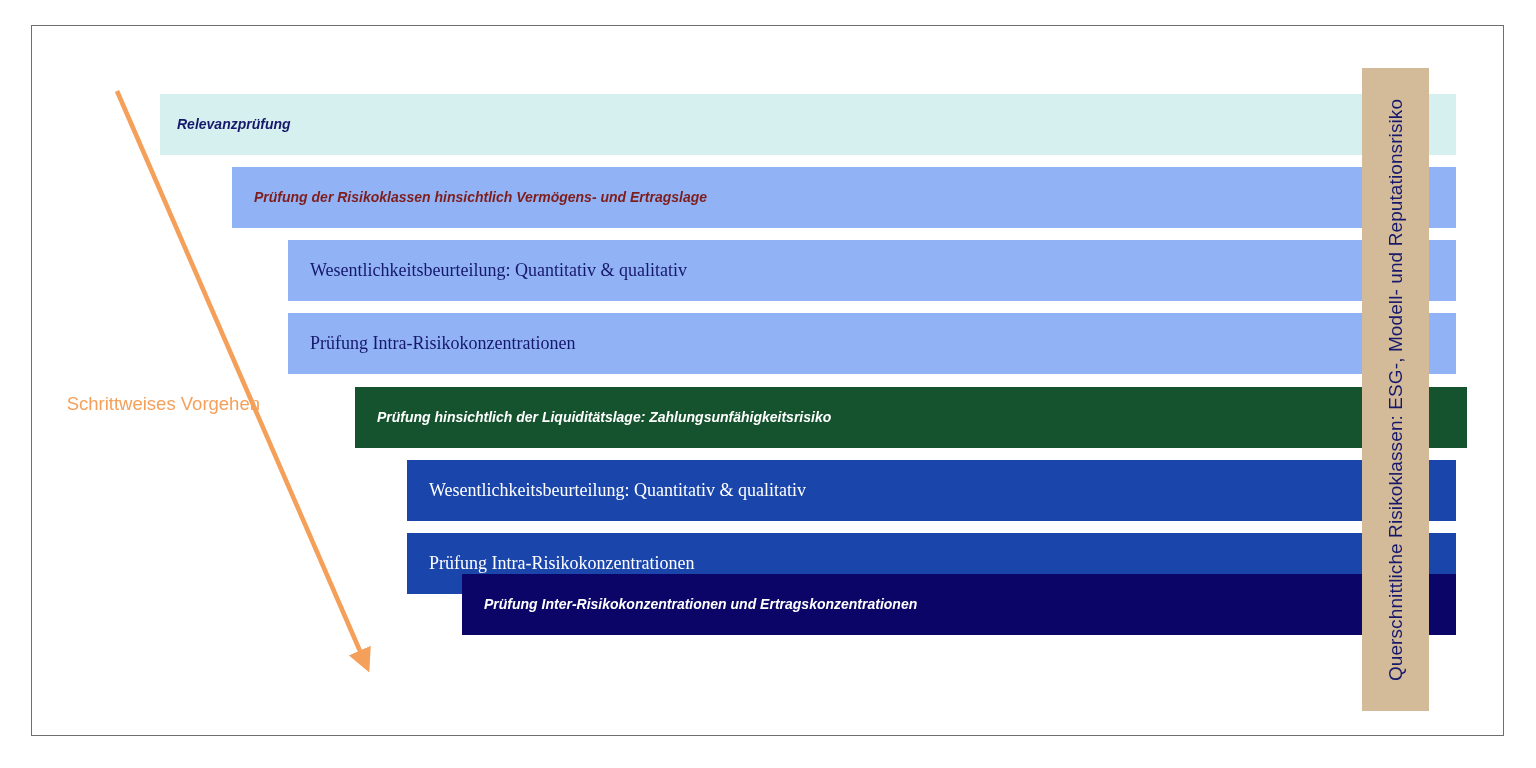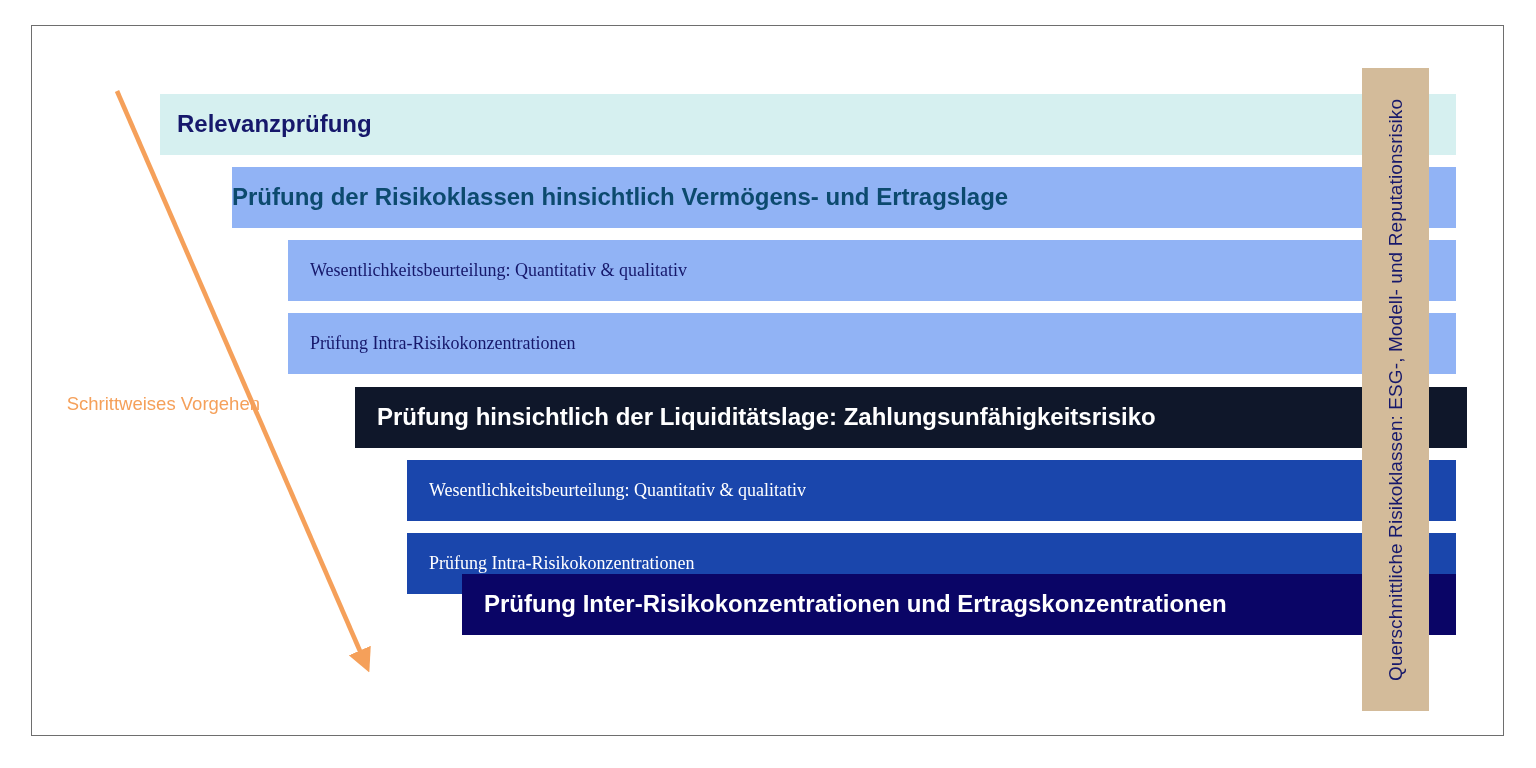--- a/index.html
+++ b/index.html
@@ -36,21 +36,21 @@
     height: 61px;
   }
   .bar .bar-label {
     white-space: nowrap;
     line-height: 1.1;
   }
 
   .w-bold   { font-weight: bold; }
   .w-normal { font-weight: normal; font-family: Liberation Serif, serif; }
 
-  .fs-17 { font-size: 24px; }
+  .fs-17 { font-size: 14px; font-style: italic; }
   .fs-18 { font-size: 18px; }
 
   
   #crossband {
     position: absolute;
     left: 1362px;
     top: 68px;
     width: 67px;
     height: 643px;
     background: #d3bb9a;
@@ -97,29 +97,29 @@
 
 <div id="slide">
 
   <div id="frame"></div>
 
   <div id="bars-layer">
       <div class="bar" style="left: 160px; top: 94px; width: 1296px; background: rgb(214, 240, 240);">
         <span class="bar-label w-bold fs-17" style="color: rgb(22, 24, 107); margin-left: 17px;">Relevanzprüfung</span>
       </div>
       <div class="bar" style="left: 232px; top: 167px; width: 1224px; background: rgb(145, 179, 245);">
-        <span class="bar-label w-bold fs-17" style="color: #0c4a6e; ">Prüfung der Risikoklassen hinsichtlich Vermögens- und Ertragslage</span>
+        <span class="bar-label w-bold fs-17" style="color: #7f1d1d; margin-left: 22px;">Prüfung der Risikoklassen hinsichtlich Vermögens- und Ertragslage</span>
       </div>
       <div class="bar" style="left: 288px; top: 240px; width: 1168px; background: rgb(145, 179, 245);">
         <span class="bar-label w-normal fs-18" style="color: rgb(22, 24, 107); margin-left: 22px;">Wesentlichkeitsbeurteilung: Quantitativ &amp; qualitativ</span>
       </div>
       <div class="bar" style="left: 288px; top: 313px; width: 1168px; background: rgb(145, 179, 245);">
         <span class="bar-label w-normal fs-18" style="color: rgb(22, 24, 107); margin-left: 22px;">Prüfung Intra-Risikokonzentrationen</span>
       </div>
-      <div class="bar" style="left: 355px; top: 387px; width: 1112px; background: #0f172a;">
+      <div class="bar" style="left: 355px; top: 387px; width: 1112px; background: #14532d;">
         <span class="bar-label w-bold fs-17" style="color: rgb(255, 255, 255); margin-left: 22px;">Prüfung hinsichtlich der Liquiditätslage: Zahlungsunfähigkeitsrisiko</span>
       </div>
       <div class="bar" style="left: 407px; top: 460px; width: 1049px; background: rgb(26, 70, 172);">
         <span class="bar-label w-normal fs-18" style="color: rgb(255, 255, 255); margin-left: 22px;">Wesentlichkeitsbeurteilung: Quantitativ &amp; qualitativ</span>
       </div>
       <div class="bar" style="left: 407px; top: 533px; width: 1049px; background: rgb(26, 70, 172);">
         <span class="bar-label w-normal fs-18" style="color: rgb(255, 255, 255); margin-left: 22px;">Prüfung Intra-Risikokonzentrationen</span>
       </div>
       <div class="bar" style="left: 462px; top: 574px; width: 994px; background: rgb(10, 5, 102);">
         <span class="bar-label w-bold fs-17" style="color: rgb(255, 255, 255); margin-left: 22px;">Prüfung Inter-Risikokonzentrationen und Ertragskonzentrationen</span>

